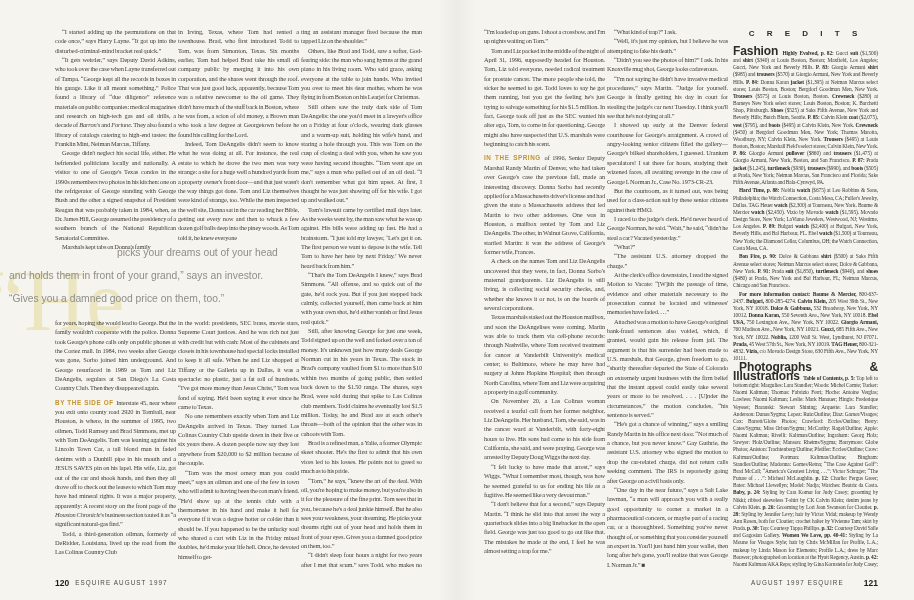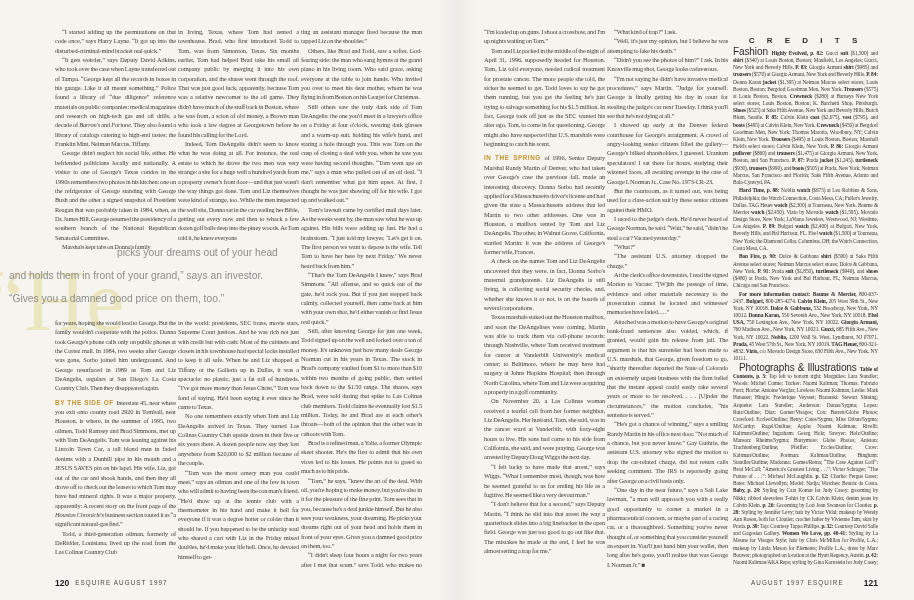--- a/index.html
+++ b/index.html
@@ -22,28 +22,28 @@
   #col-l1-bot{left:55px;top:318px;width:121px;height:249px}
   #col-l2-bot{left:178px;top:318px;width:121px;height:249px}
   #col-r1{left:484px;top:27px;width:121px;height:540px}
   #col-r2{left:607px;top:27px;width:121px;height:540px}
   #ghost{position:absolute;left:-14px;top:258px;font-size:86px;line-height:1;
     color:#ece6c0;font-family:"Liberation Serif",serif;z-index:0}
   #pullquote{position:absolute;left:9px;top:241px;width:310px;z-index:2;
     font-family:"Liberation Sans",sans-serif;color:#8f8d88;font-size:10.3px;letter-spacing:0}
   .pq-line{height:23px;line-height:23px;white-space:nowrap}
   .pq-first{padding-left:108px}
-  #credits-header{position:absolute;left:733px;top:36px;width:145px;text-align:center;
+  #credits-header{position:absolute;left:733px;top:29px;width:145px;text-align:center;
     font-family:"Liberation Sans",sans-serif;font-weight:bold;font-size:8px;
     letter-spacing:5px;color:#2e2c28;z-index:1}
   #credits{left:733px;top:43px;width:145px;height:524px;
     font-size:5.4px;line-height:7.15px;letter-spacing:-0.1px;word-spacing:-0.3px;color:#3a3833}
   #credits p+p{margin-top:1.5px;text-indent:6px}
   #credits b{color:#2e2c28}
-  .chead{font-family:"Liberation Sans",sans-serif;font-weight:normal;font-size:10px;
+  .chead{font-family:"Liberation Sans",sans-serif;font-weight:bold;font-size:12px;
     letter-spacing:-0.1px;color:#2e2c28}
   .footer{position:absolute;top:577px;font-family:"Liberation Sans",sans-serif;
     font-size:6.3px;letter-spacing:1.1px;color:#4a4843;z-index:1}
   #footer-left{left:55px}
   #footer-right{left:607px;width:271px;text-align:right}
   .pgnum{font-weight:bold;font-size:8.5px;letter-spacing:0;color:#1e1d1b;
     position:relative;top:.5px}
   #footer-left .pgnum{margin-right:6px}
   #footer-right .pgnum{margin-left:20px}
 </style>

